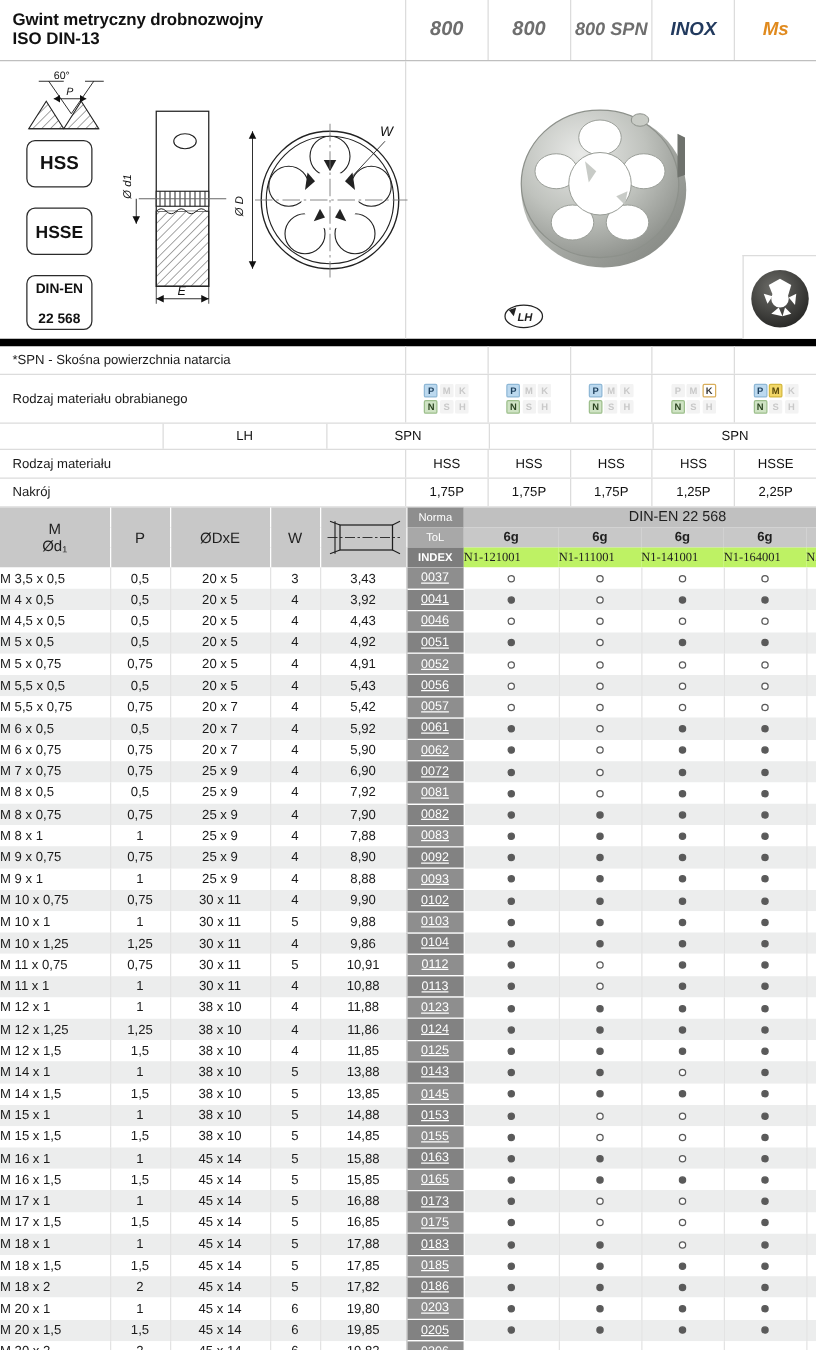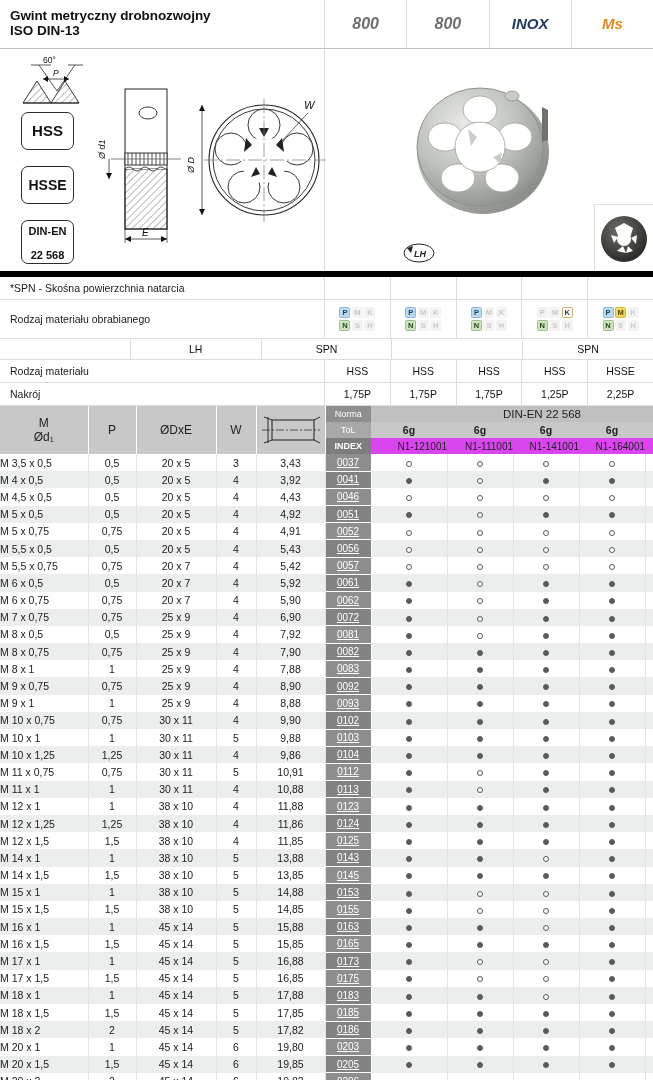--- a/index.html
+++ b/index.html
@@ -89,21 +89,21 @@
 
   .th-main {
     background:#c8c8c8; text-align:center; vertical-align:middle;
     font-size:12px; color:#1f1f1f; border-right:1px solid #ffffff;
   }
   .norma-lbl { background:#8e8e8e; color:#fff; font-size:9px; text-align:center; }
   .tol-lbl   { background:#a8a8a8; color:#fff; font-size:9px; text-align:center; }
   .index-lbl { background:#7d7d7d; color:#fff; font-size:9px; text-align:center; font-weight:bold;}
   .norma-val { background:#c0c0c0; color:#1f1f1f; font-size:11.5px; text-align:center; font-weight:normal;}
   .tol-val   { background:#c8c8c8; color:#1f1f1f; font-size:10.5px; text-align:center;font-weight:bold;}
-  .idx-val   { background:#d946ef; color:#1f1f1f; font-size:10px; text-align:right; }
+  .idx-val   { background:#bef264; color:#1f1f1f; font-size:10px; text-align:left;font-family:Liberation Serif, serif; }
 
   tbody tr { height:17.2px; }
   tbody td { font-size:10.5px; color:#1a1a1a; }
   tbody tr.odd  { background:#ffffff; }
   tbody tr.even { background:#eceded; }
   td.c-m { text-align:left;  padding-left:14px; border-right:1px solid #e3e3e3;margin-left:28px; }
   td.c-v { text-align:center; border-right:1px solid #e3e3e3; }
   td.c-idx {
     background:#8e8e8e; color:#ffffff; text-align:center; font-size:10px;
     border-bottom:1px solid #fff; border-right:1px solid #fff;text-decoration:underline;
@@ -123,20 +123,23 @@
 <div class="page">
 
   <div class="top-header">
     <div class="title-cell">
       <div class="t1">Gwint metryczny drobnozwojny</div>
       <div class="t2">ISO DIN-13</div>
     </div>
     <div class="grade-cells">
       <div class="grade-cell">800</div>
       <div class="grade-cell">800</div>
+      <div class="grade-cell">
+        <span class="two-line">800 SPN</span>
+      </div>
       <div class="grade-cell inox">INOX</div>
       <div class="grade-cell ms">Ms</div>
     </div>
   </div>
 
   <div class="diagram-band">
 
     <div class="left-diagram">
 
       <svg width="120" height="62" style="position:absolute;left:8px;top:2px;">

